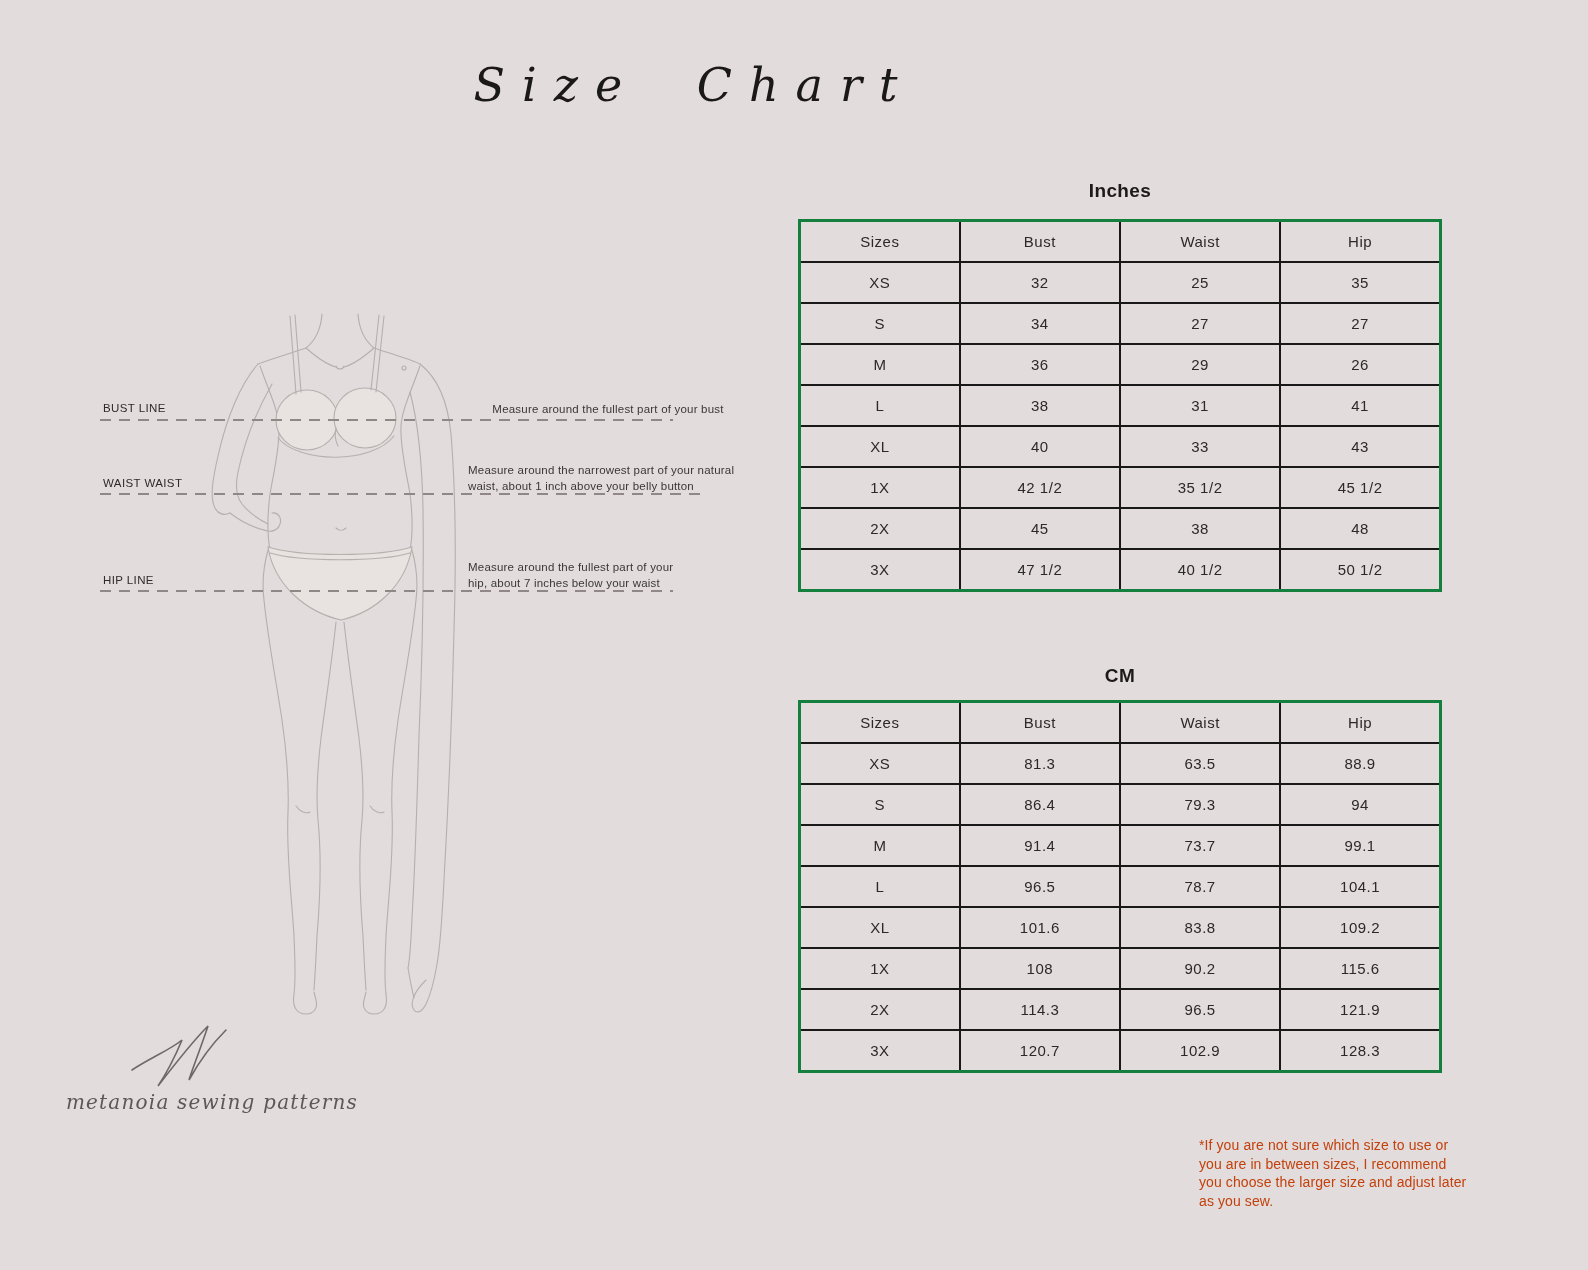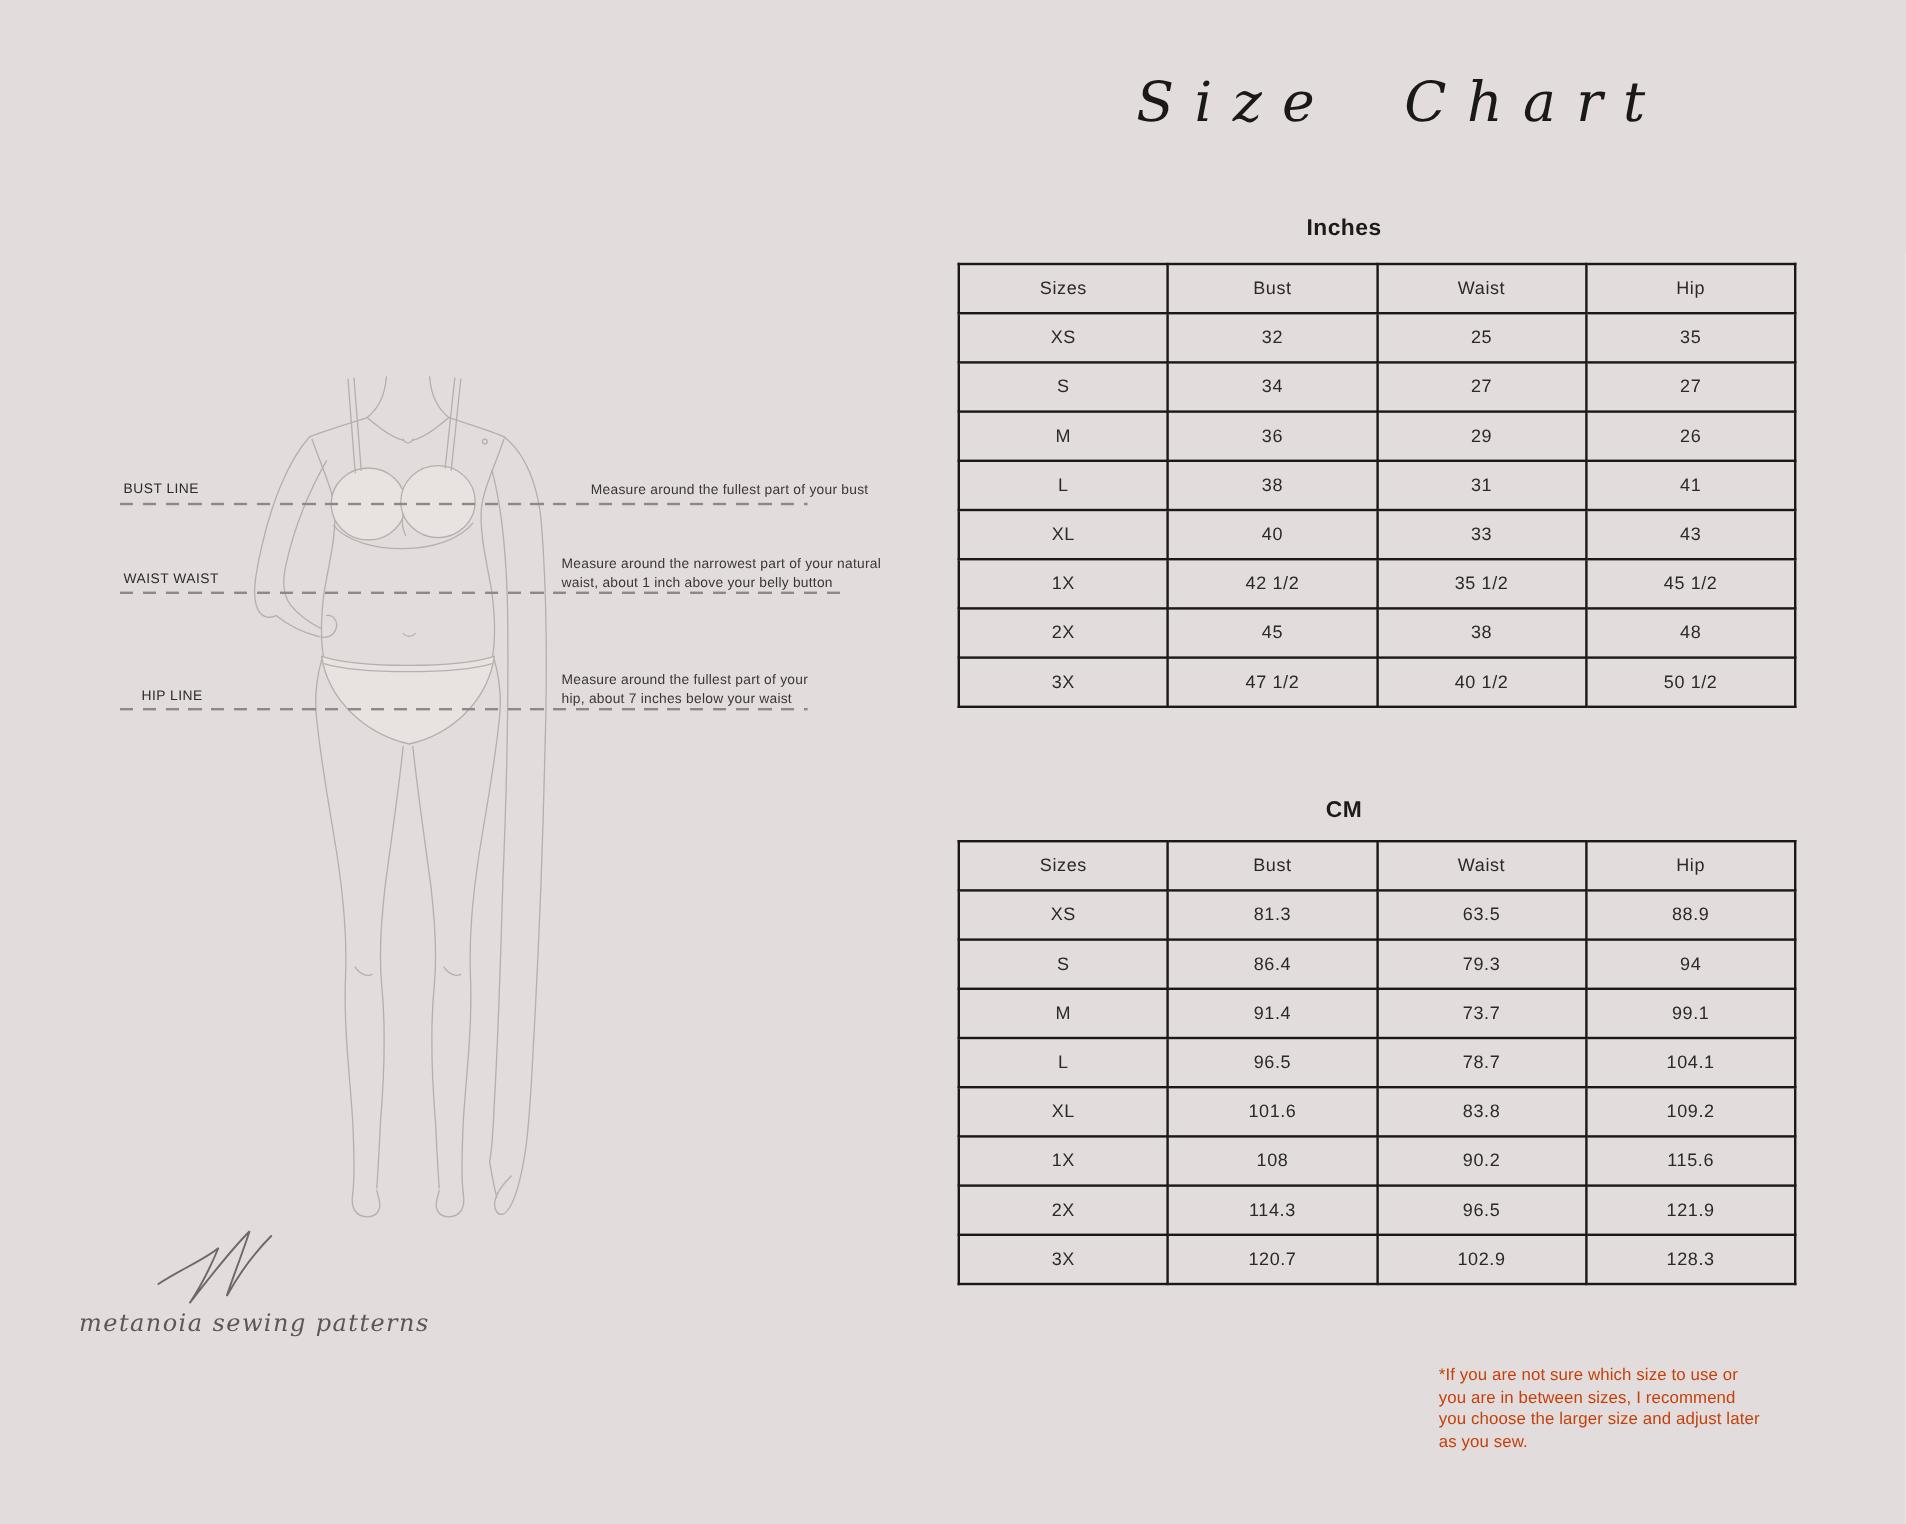--- a/index.html
+++ b/index.html
@@ -6,21 +6,21 @@
   body{font-family:"Liberation Sans",sans-serif;}
   .page{
     position:relative;
     width:1588px;height:1270px;
     background:#e3dcdc;
     overflow:hidden;
   }
   
   .page-title{
     position:absolute;top:58px;left:0;width:1388px;
-    text-align:right;
+    text-align:center;
     font-family:"DejaVu Serif",serif;
     font-style:italic;
     font-size:46px;
     letter-spacing:17px;
     word-spacing:26px;
     color:#1b1818;
   }
   
   .figure-wrap{position:absolute;left:160px;top:300px;width:330px;height:725px;}
   .figure-wrap svg{display:block;}
@@ -36,43 +36,43 @@
   .dash-bust{left:100px;top:419px;width:573px;}
   .dash-waist{left:100px;top:493px;width:601px;}
   .dash-hip{left:100px;top:590px;width:573px;}
   
   .line-label{
     position:absolute;
     font-size:11.5px;letter-spacing:.4px;color:#2e2b2b;
   }
   .lbl-bust{left:103px;top:402px;}
   .lbl-waist{left:103px;top:477px;}
-  .lbl-hip{left:118px;top:574px;}
+  .lbl-hip{left:103px;top:574px;}
   .line-instruction{
     position:absolute;left:468px;
     font-size:11.5px;line-height:1.35;color:#3b3737;
     width:268px;letter-spacing:.2px;
   }
   .ins-bust{top:402px;width:280px;text-align:center;}
   .ins-waist{top:463px;}
   .ins-hip{top:560px;width:225px;}
   
   .section-heading{
     position:absolute;left:798px;width:644px;
     text-align:center;
     font-size:19px;font-weight:700;letter-spacing:.4px;color:#1c1a1a;
   }
   .head-inches{top:180px;}
   .head-cm{top:665px;}
   
   table.size-table{
-    position:absolute;left:798px;width:699px;
+    position:absolute;left:798px;width:644px;
     border-collapse:collapse;table-layout:fixed;
     background:transparent;
-    border:1px solid #15803d;
+    border:3px solid #15803d;
   }
   .tbl-inches{top:219px;}
   .tbl-cm{top:700px;}
   table.size-table th,table.size-table td{
     border:2px solid #1a1818;
     height:39px;
     text-align:center;vertical-align:middle;
     font-size:15px;font-weight:400;letter-spacing:.5px;color:#2c2929;
     padding:0;
   }

